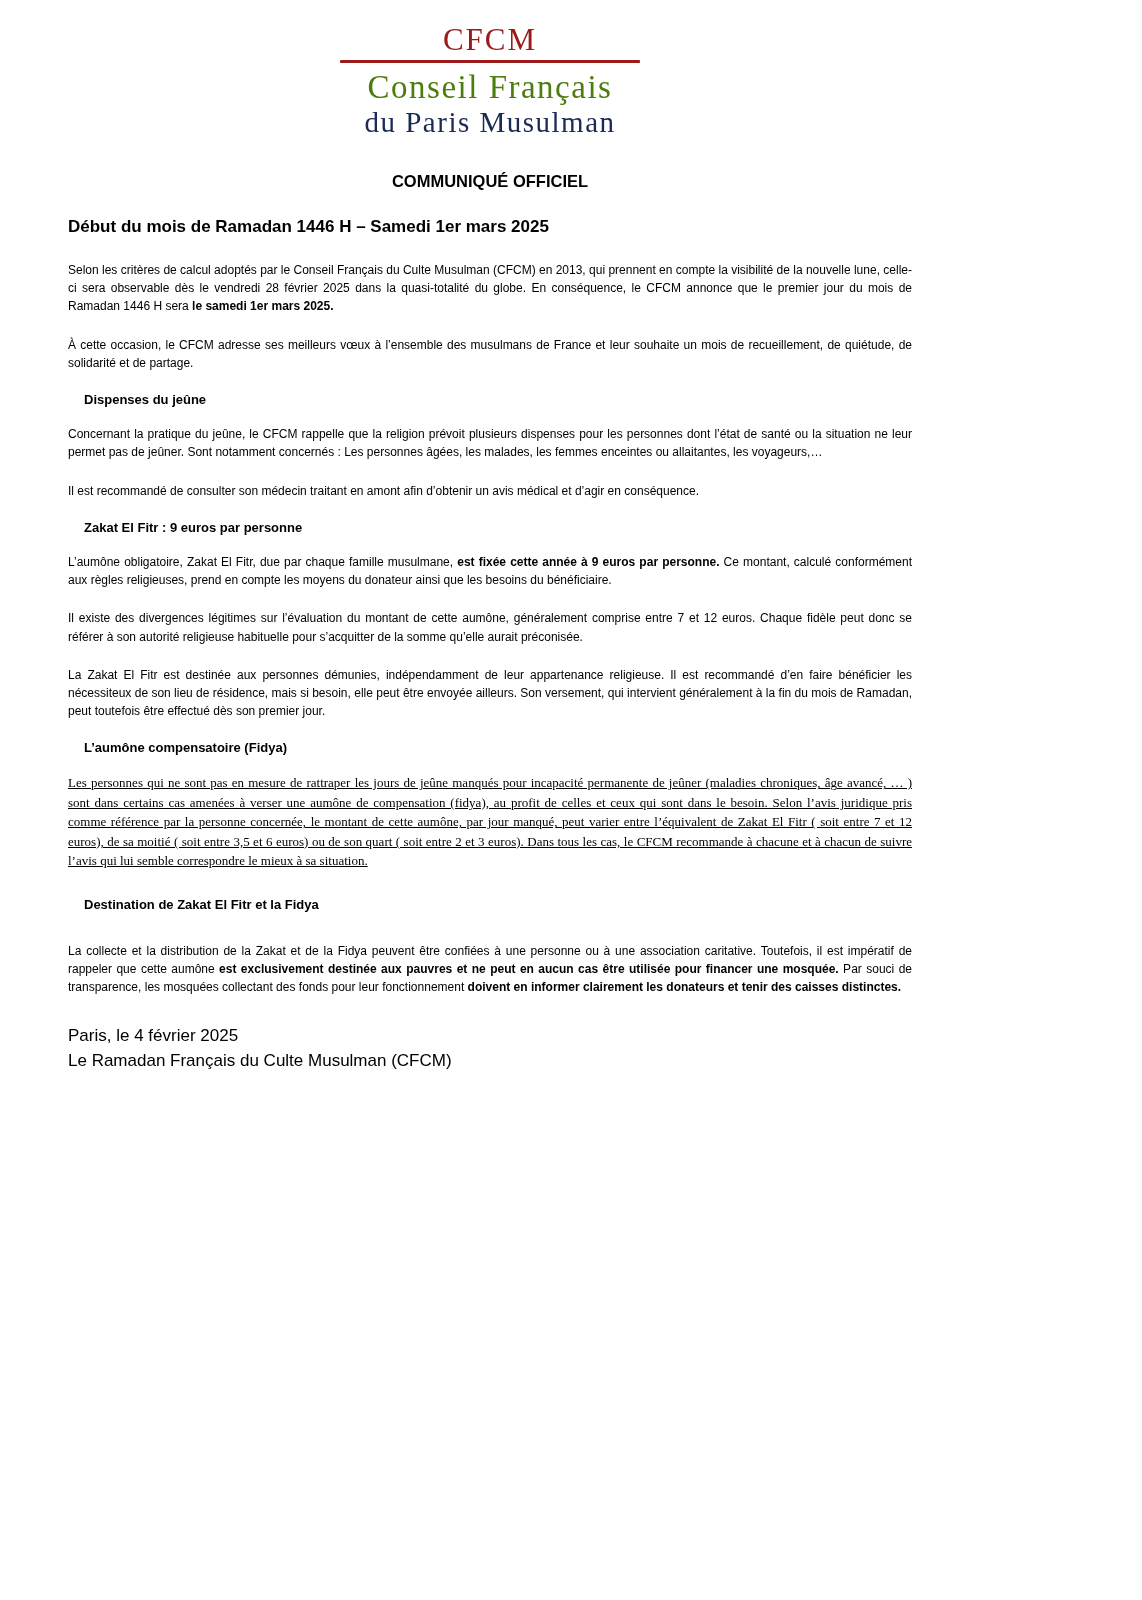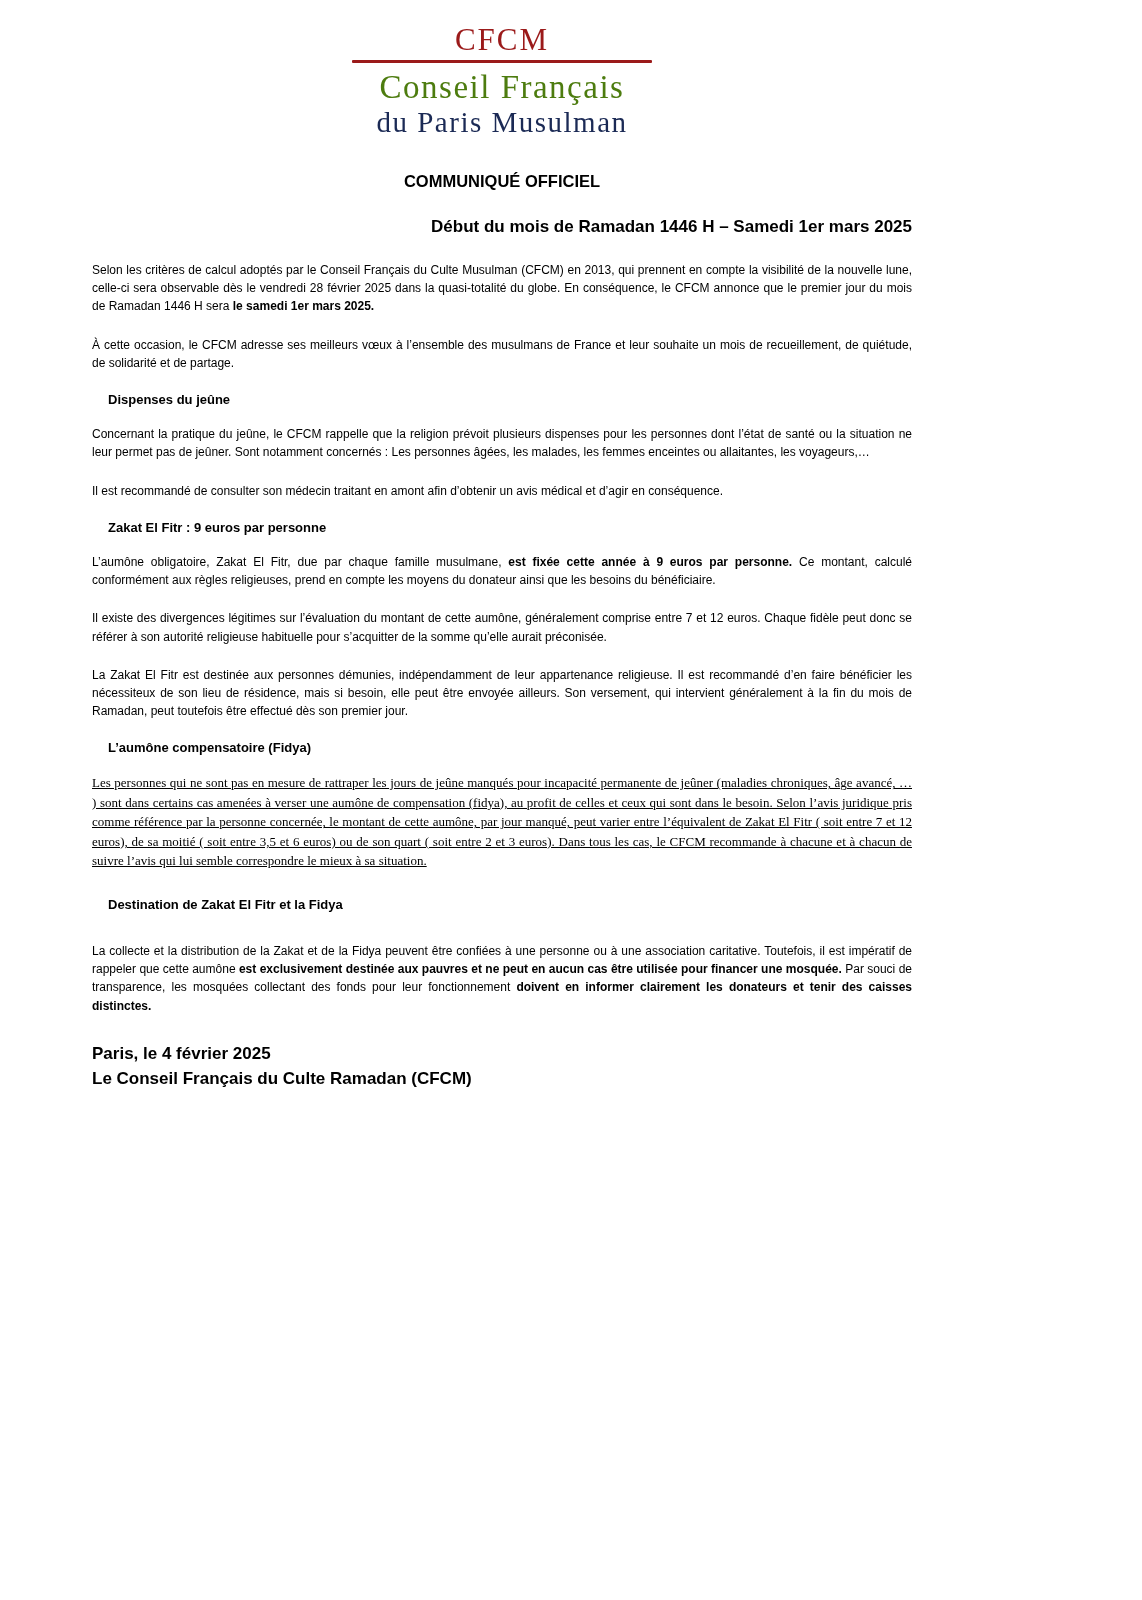--- a/index.html
+++ b/index.html
@@ -10,21 +10,21 @@
   body {
     width: 1142px;
     min-height: 1600px;
     font-family: "Liberation Sans", sans-serif;
     color: #000000;
   }
   .page {
     width: 1030px;
     min-height: 1600px;
     box-sizing: border-box;
-    padding: 18px 118px 20px 92px;
+    padding: 18px 118px 20px 68px;
     position: relative;
   }
   
   .letterhead {
     text-align: center;
     margin: 0 0 34px 0;
   }
   .lh-acronym {
     font-family: "Liberation Serif", serif;
     font-size: 31px;
@@ -55,21 +55,21 @@
     line-height: 1.12;
   }
   
   .doc-kicker {
     text-align: center;
     font-size: 16.5px;
     font-weight: bold;
     margin: 16px 0 26px 0;
   }
   .doc-title {
-    text-align: right;
+    text-align: left;
     font-size: 17px;
     font-weight: bold;
     margin: 0 0 24px 0;
   }
   
   p.body {
     text-align: justify;
     font-size: 12px;
     line-height: 1.52;
     margin: 0 0 20px 0;
@@ -85,21 +85,20 @@
     font-weight: bold;
     margin: 0 0 18px 16px;
   }
   h2.section.spaced-top { margin-top: 26px; }
   h2.section.spaced-bottom { margin-bottom: 30px; }
   .b { font-weight: bold; }
   .signoff {
     font-size: 17px;
     line-height: 1.5;
     margin: 26px 0 0 0;
-    font-weight: bold;
   }
   .signoff div { margin: 0; }
 </style>
 </head>
 <body>
 
 <div class="page">
 
   <div class="letterhead">
     <div class="lh-acronym">CFCM</div>
@@ -125,16 +124,16 @@
   <p class="body">La Zakat El Fitr est destinée aux personnes démunies, indépendamment de leur appartenance religieuse. Il est recommandé d’en faire bénéficier les nécessiteux de son lieu de résidence, mais si besoin, elle peut être envoyée ailleurs. Son versement, qui intervient généralement à la fin du mois de Ramadan, peut toutefois être effectué dès son premier jour.</p>
 
   <h2 class="section">L’aumône compensatoire (Fidya)</h2>
   <p class="body serif">Les personnes qui ne sont pas en mesure de rattraper les jours de jeûne manqués pour incapacité permanente de jeûner (maladies chroniques, âge avancé, … ) sont dans certains cas amenées à verser une aumône de compensation (fidya), au profit de celles et ceux qui sont dans le besoin. Selon l’avis juridique pris comme référence par la personne concernée, le montant de cette aumône, par jour manqué, peut varier entre l’équivalent de Zakat El Fitr ( soit entre 7 et 12 euros), de sa moitié ( soit entre 3,5 et 6 euros) ou de son quart ( soit entre 2 et 3 euros). Dans tous les cas, le CFCM recommande à chacune et à chacun de suivre l’avis qui lui semble correspondre le mieux à sa situation.</p>
 
   <h2 class="section spaced-top spaced-bottom">Destination de Zakat El Fitr et la Fidya</h2>
   <p class="body"><span>La collecte et la distribution de la Zakat et de la Fidya peuvent être confiées à une personne ou à une association caritative. Toutefois, il est impératif de rappeler que cette aumône </span><span class="b">est exclusivement destinée aux pauvres et ne peut en aucun cas être utilisée pour financer une mosquée.</span><span> Par souci de transparence, les mosquées collectant des fonds pour leur fonctionnement </span><span class="b">doivent en informer clairement les donateurs et tenir des caisses distinctes.</span></p>
 
   <div class="signoff">
     <div>Paris, le 4 février 2025</div>
-    <div>Le Conseil Français du Culte Ramadan (CFCM)</div>
+    <div>Le Ramadan Français du Culte Musulman (CFCM)</div>
   </div>
 
 </div>
 
 </body></html>

